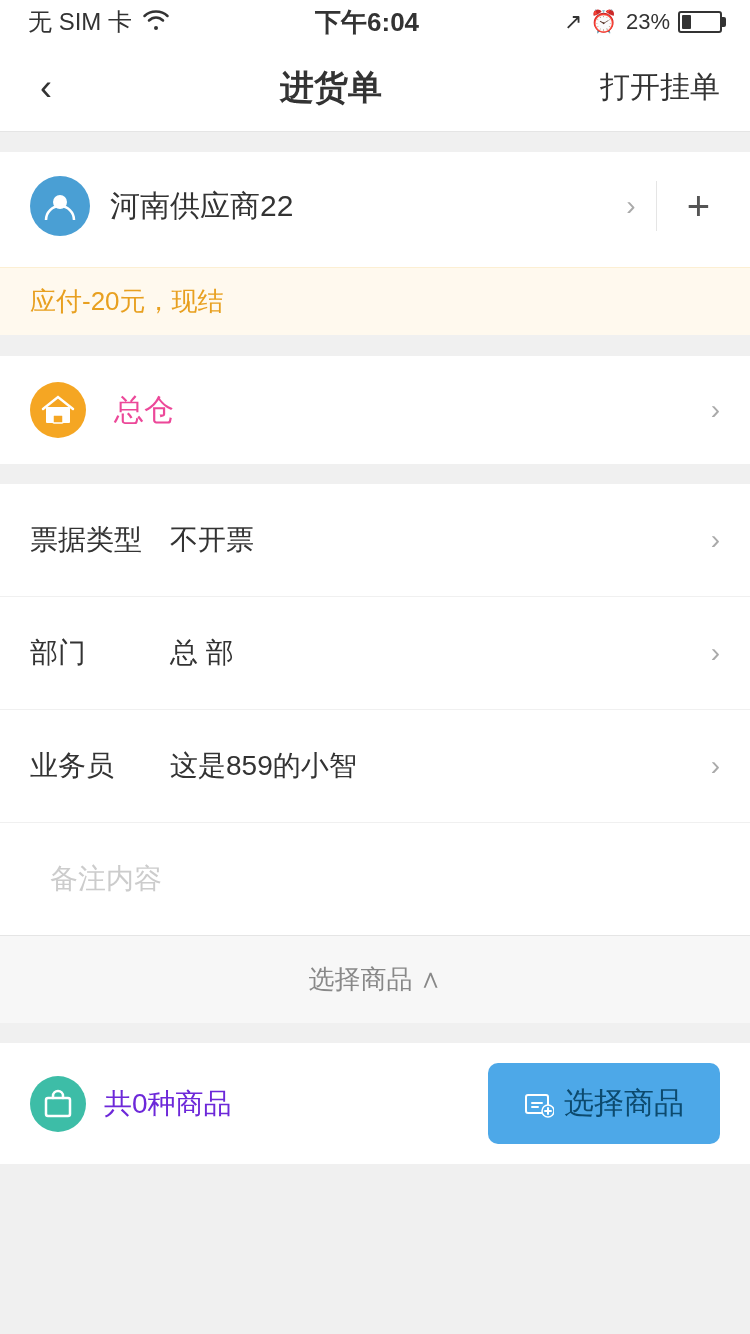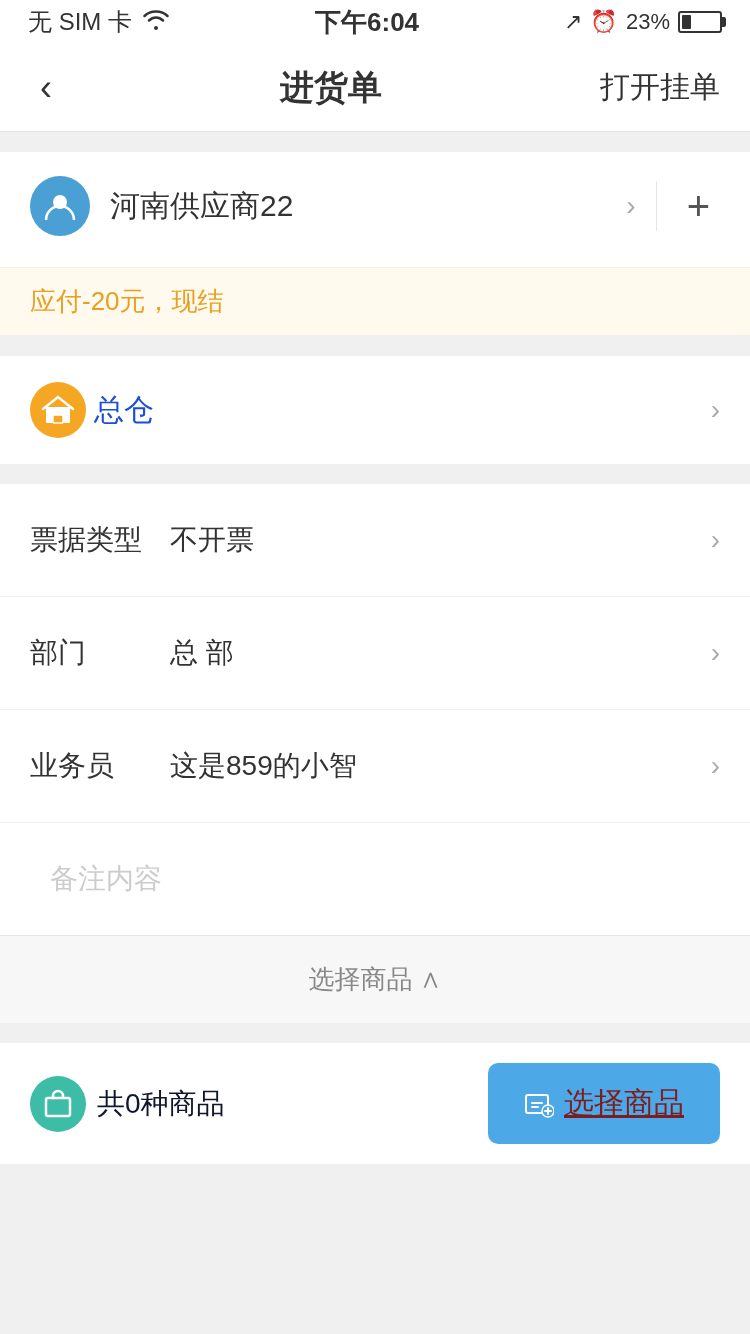--- a/index.html
+++ b/index.html
@@ -161,23 +161,23 @@
       background: #f5a623;
       display: flex;
       align-items: center;
       justify-content: center;
       color: #fff;
       font-size: 28px;
       flex-shrink: 0;
     }
     .warehouse-name {
       flex: 1;
-      margin-left: 8px;
+      margin-left: 28px;
       font-size: 30px;
-      color: #1d4ed8;
+      color: #ec4899;
     }
     .chevron-right {
       color: #aaa;
       font-size: 28px;
     }
 
     
     .form-section {
       background: #fff;
       margin-top: 20px;
@@ -239,36 +239,35 @@
       border-radius: 50%;
       background: #3dbda7;
       display: flex;
       align-items: center;
       justify-content: center;
       color: #fff;
       font-size: 26px;
       flex-shrink: 0;
     }
     .product-count-text {
-      margin-left: 11px;
-      font-size: 28px;
-      color: #0f172a;
+      margin-left: 18px;
+      font-size: 28px;
+      color: #6d28d9;
     }
     .select-product-btn {
       background: #4da8e8;
-      color: #7f1d1d;
+      color: #0c4a6e;
       border: none;
       border-radius: 10px;
       padding: 20px 36px;
       font-size: 30px;
       cursor: pointer;
       display: flex;
       align-items: center;
       gap: 10px;
-      text-decoration: underline;
     }
   </style>
 </head>
 <body>
 
 <div class="status-bar">
   <div class="status-left">
     <span>无 SIM 卡</span>
     <span>
       <svg width="28" height="22" viewBox="0 0 28 22" fill="none">

